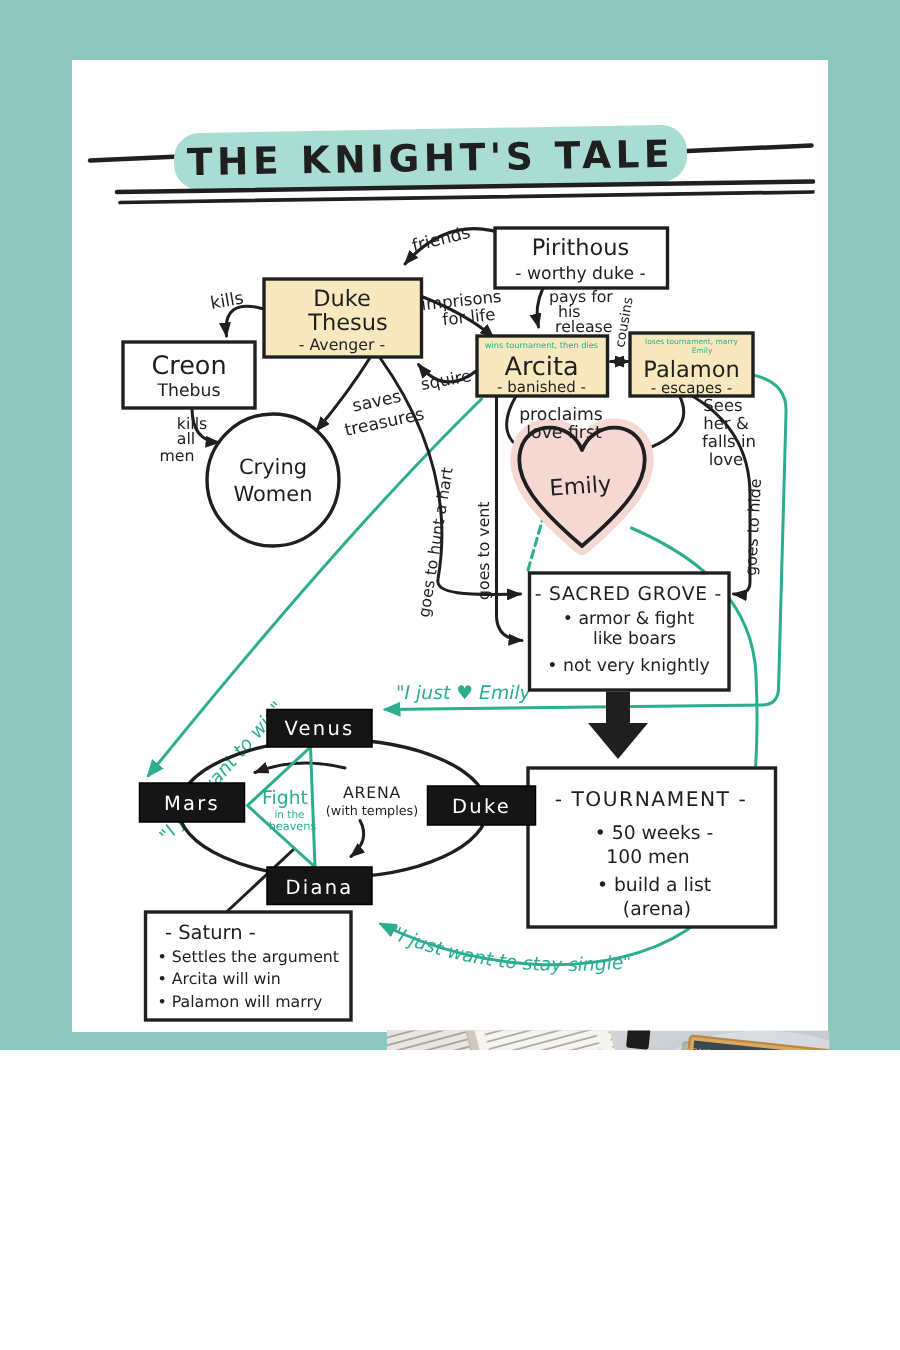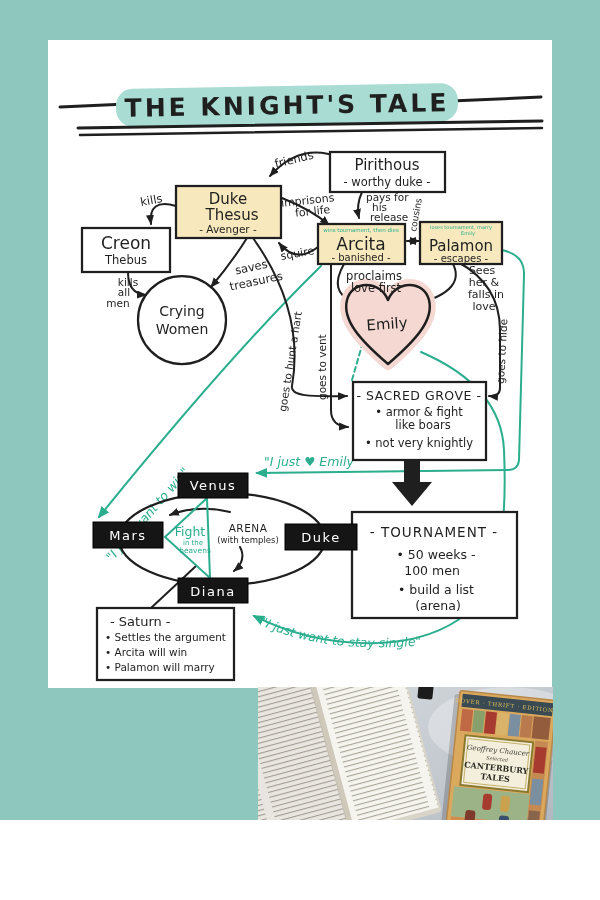--- a/index.html
+++ b/index.html
@@ -1,16 +1,16 @@
 <!DOCTYPE html>
 <html><head>
 <meta charset="utf-8">
 <style>
   html,body{margin:0;padding:0;}
-  .canvas{position:relative;width:600px;height:820px;overflow:hidden;background:#8EC7BD;}
+  .canvas{position:relative;width:600px;height:700px;overflow:hidden;background:#8EC7BD;}
   svg{display:block;}
   text{user-select:none;}
   .hw{font-family:"DejaVu Sans",sans-serif;fill:#1f1f1f;}
   .tealtxt{fill:#2BAE8E;}
   .ink{fill:none;stroke:#1f1f1f;stroke-width:2;stroke-linecap:round;stroke-linejoin:round;}
   .tealink{fill:none;stroke:#2BAE8E;stroke-width:2;stroke-linecap:round;}
   .box{fill:#ffffff;stroke:#1f1f1f;stroke-width:2.25;}
   .ybox{fill:#F7E9BD;stroke:#1f1f1f;stroke-width:2.25;}
   .bbox{fill:#151515;stroke:#000;}
   .wtext{fill:#ffffff;}

